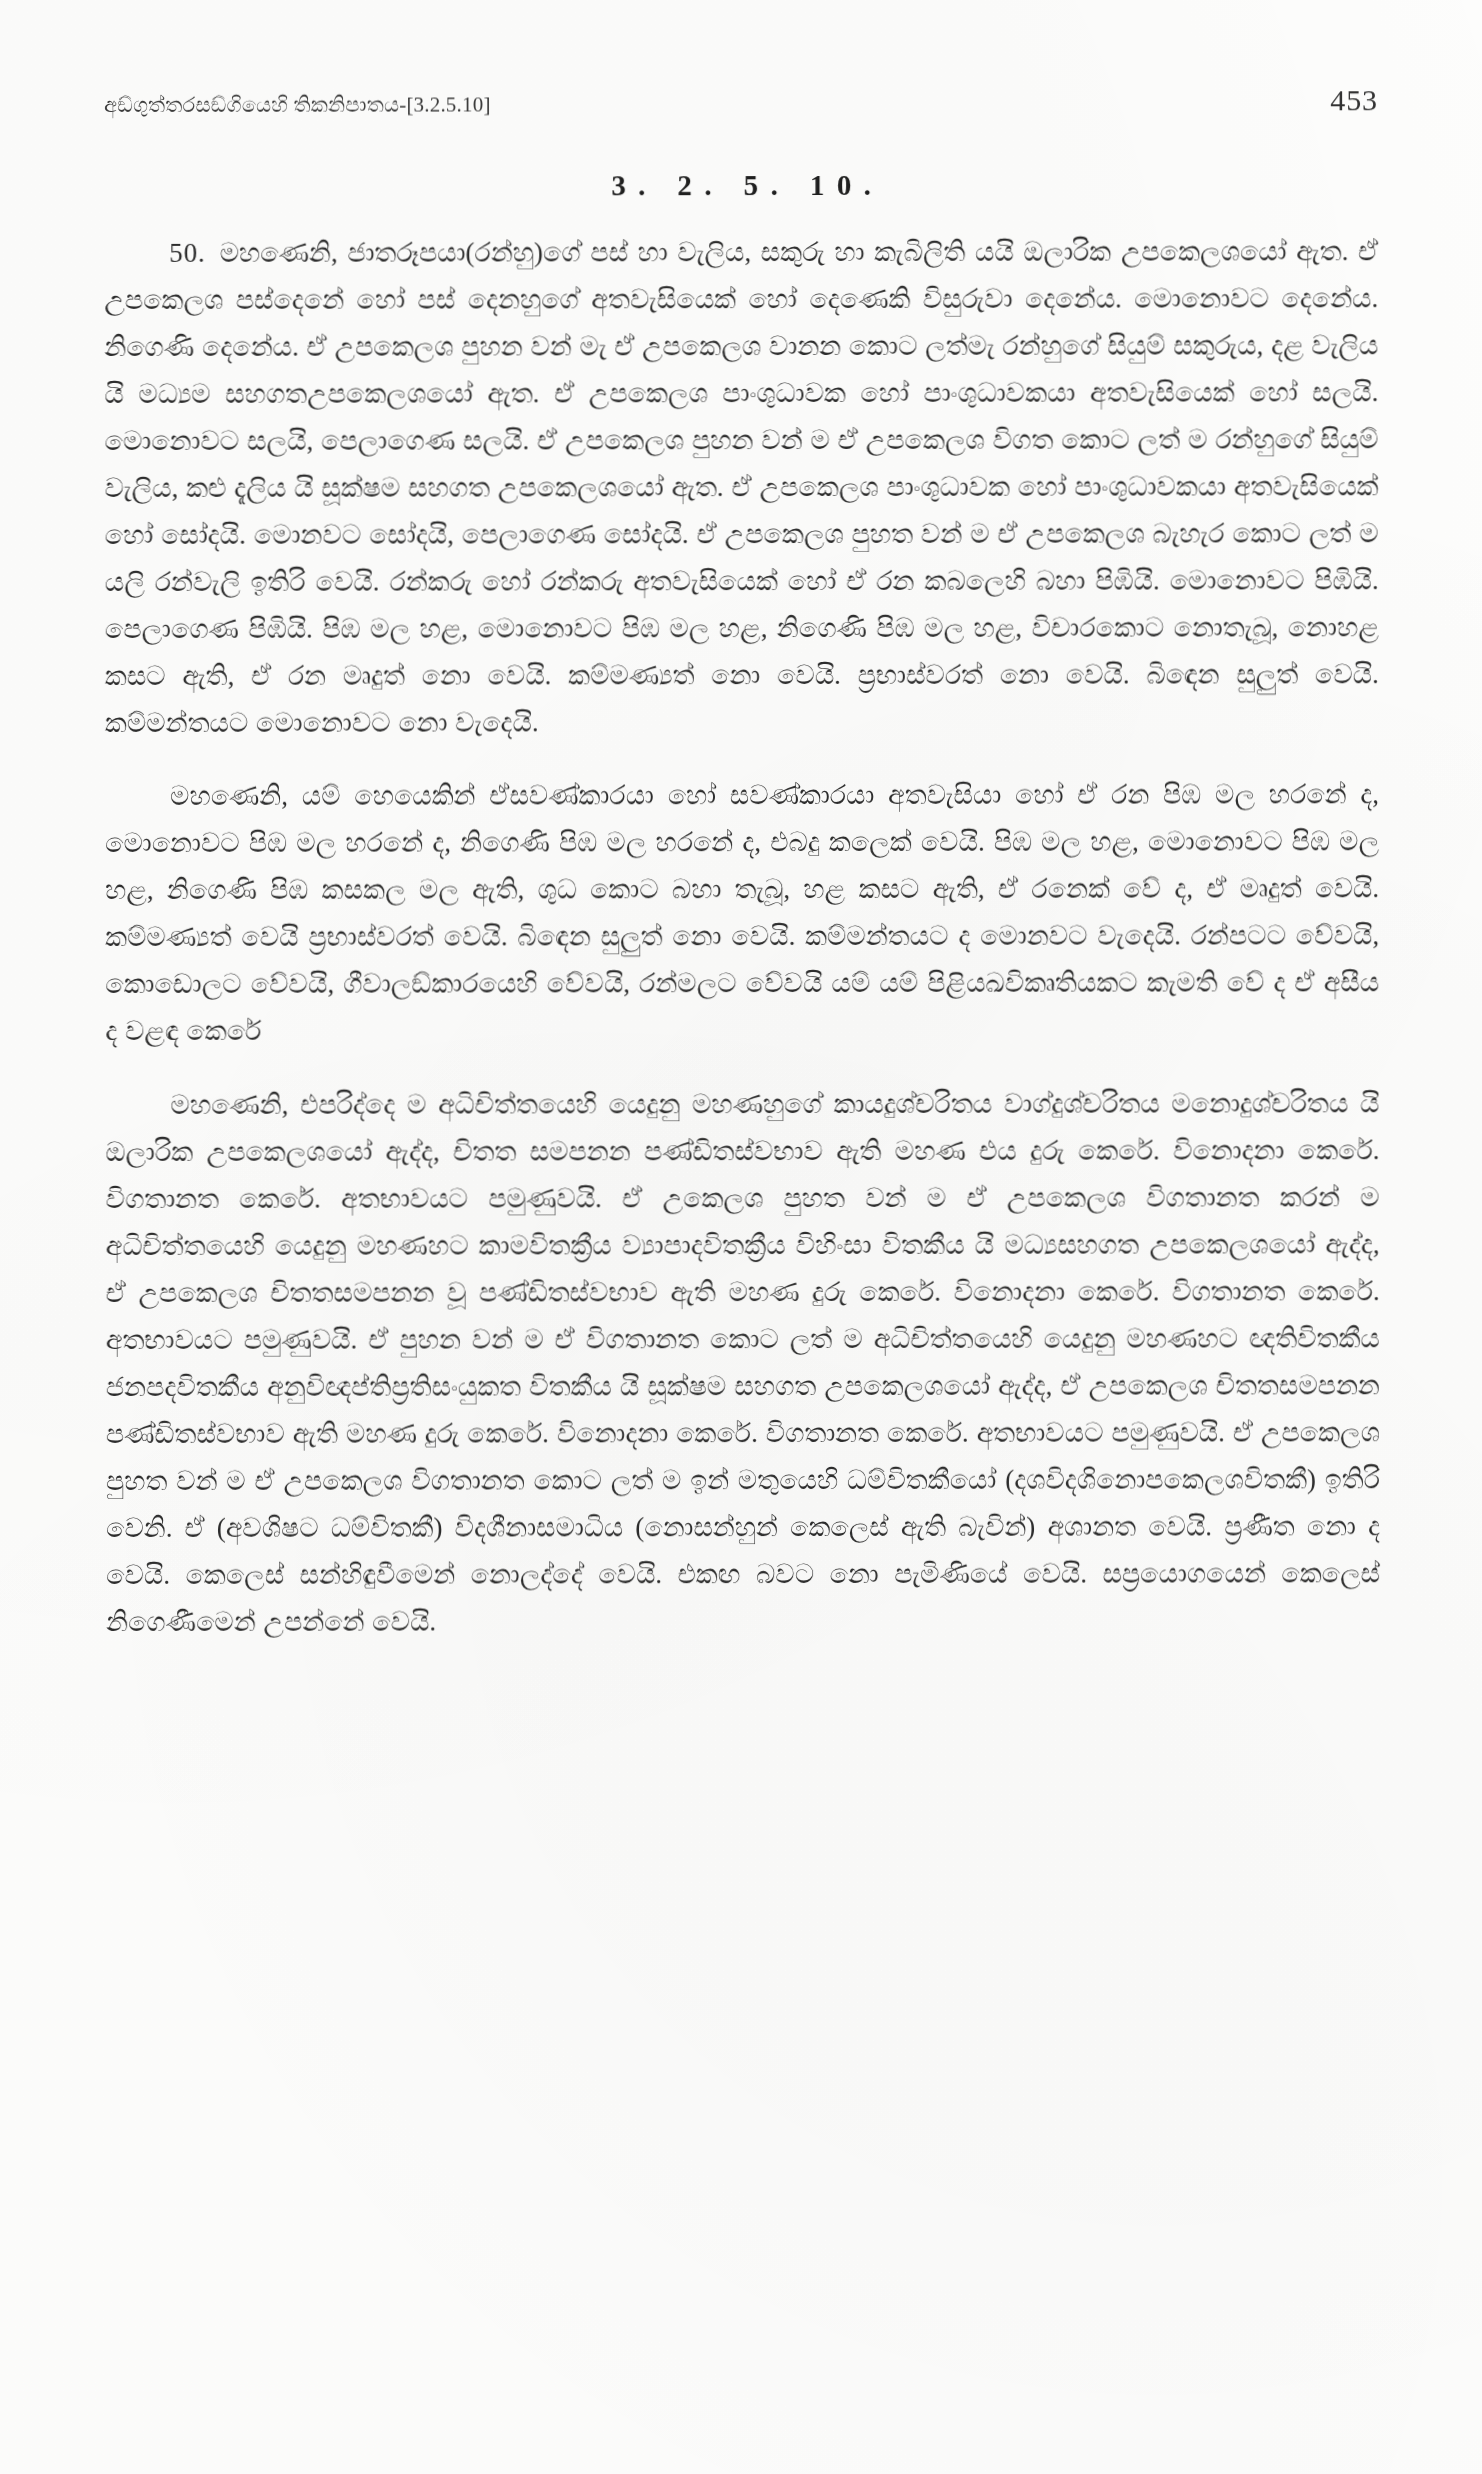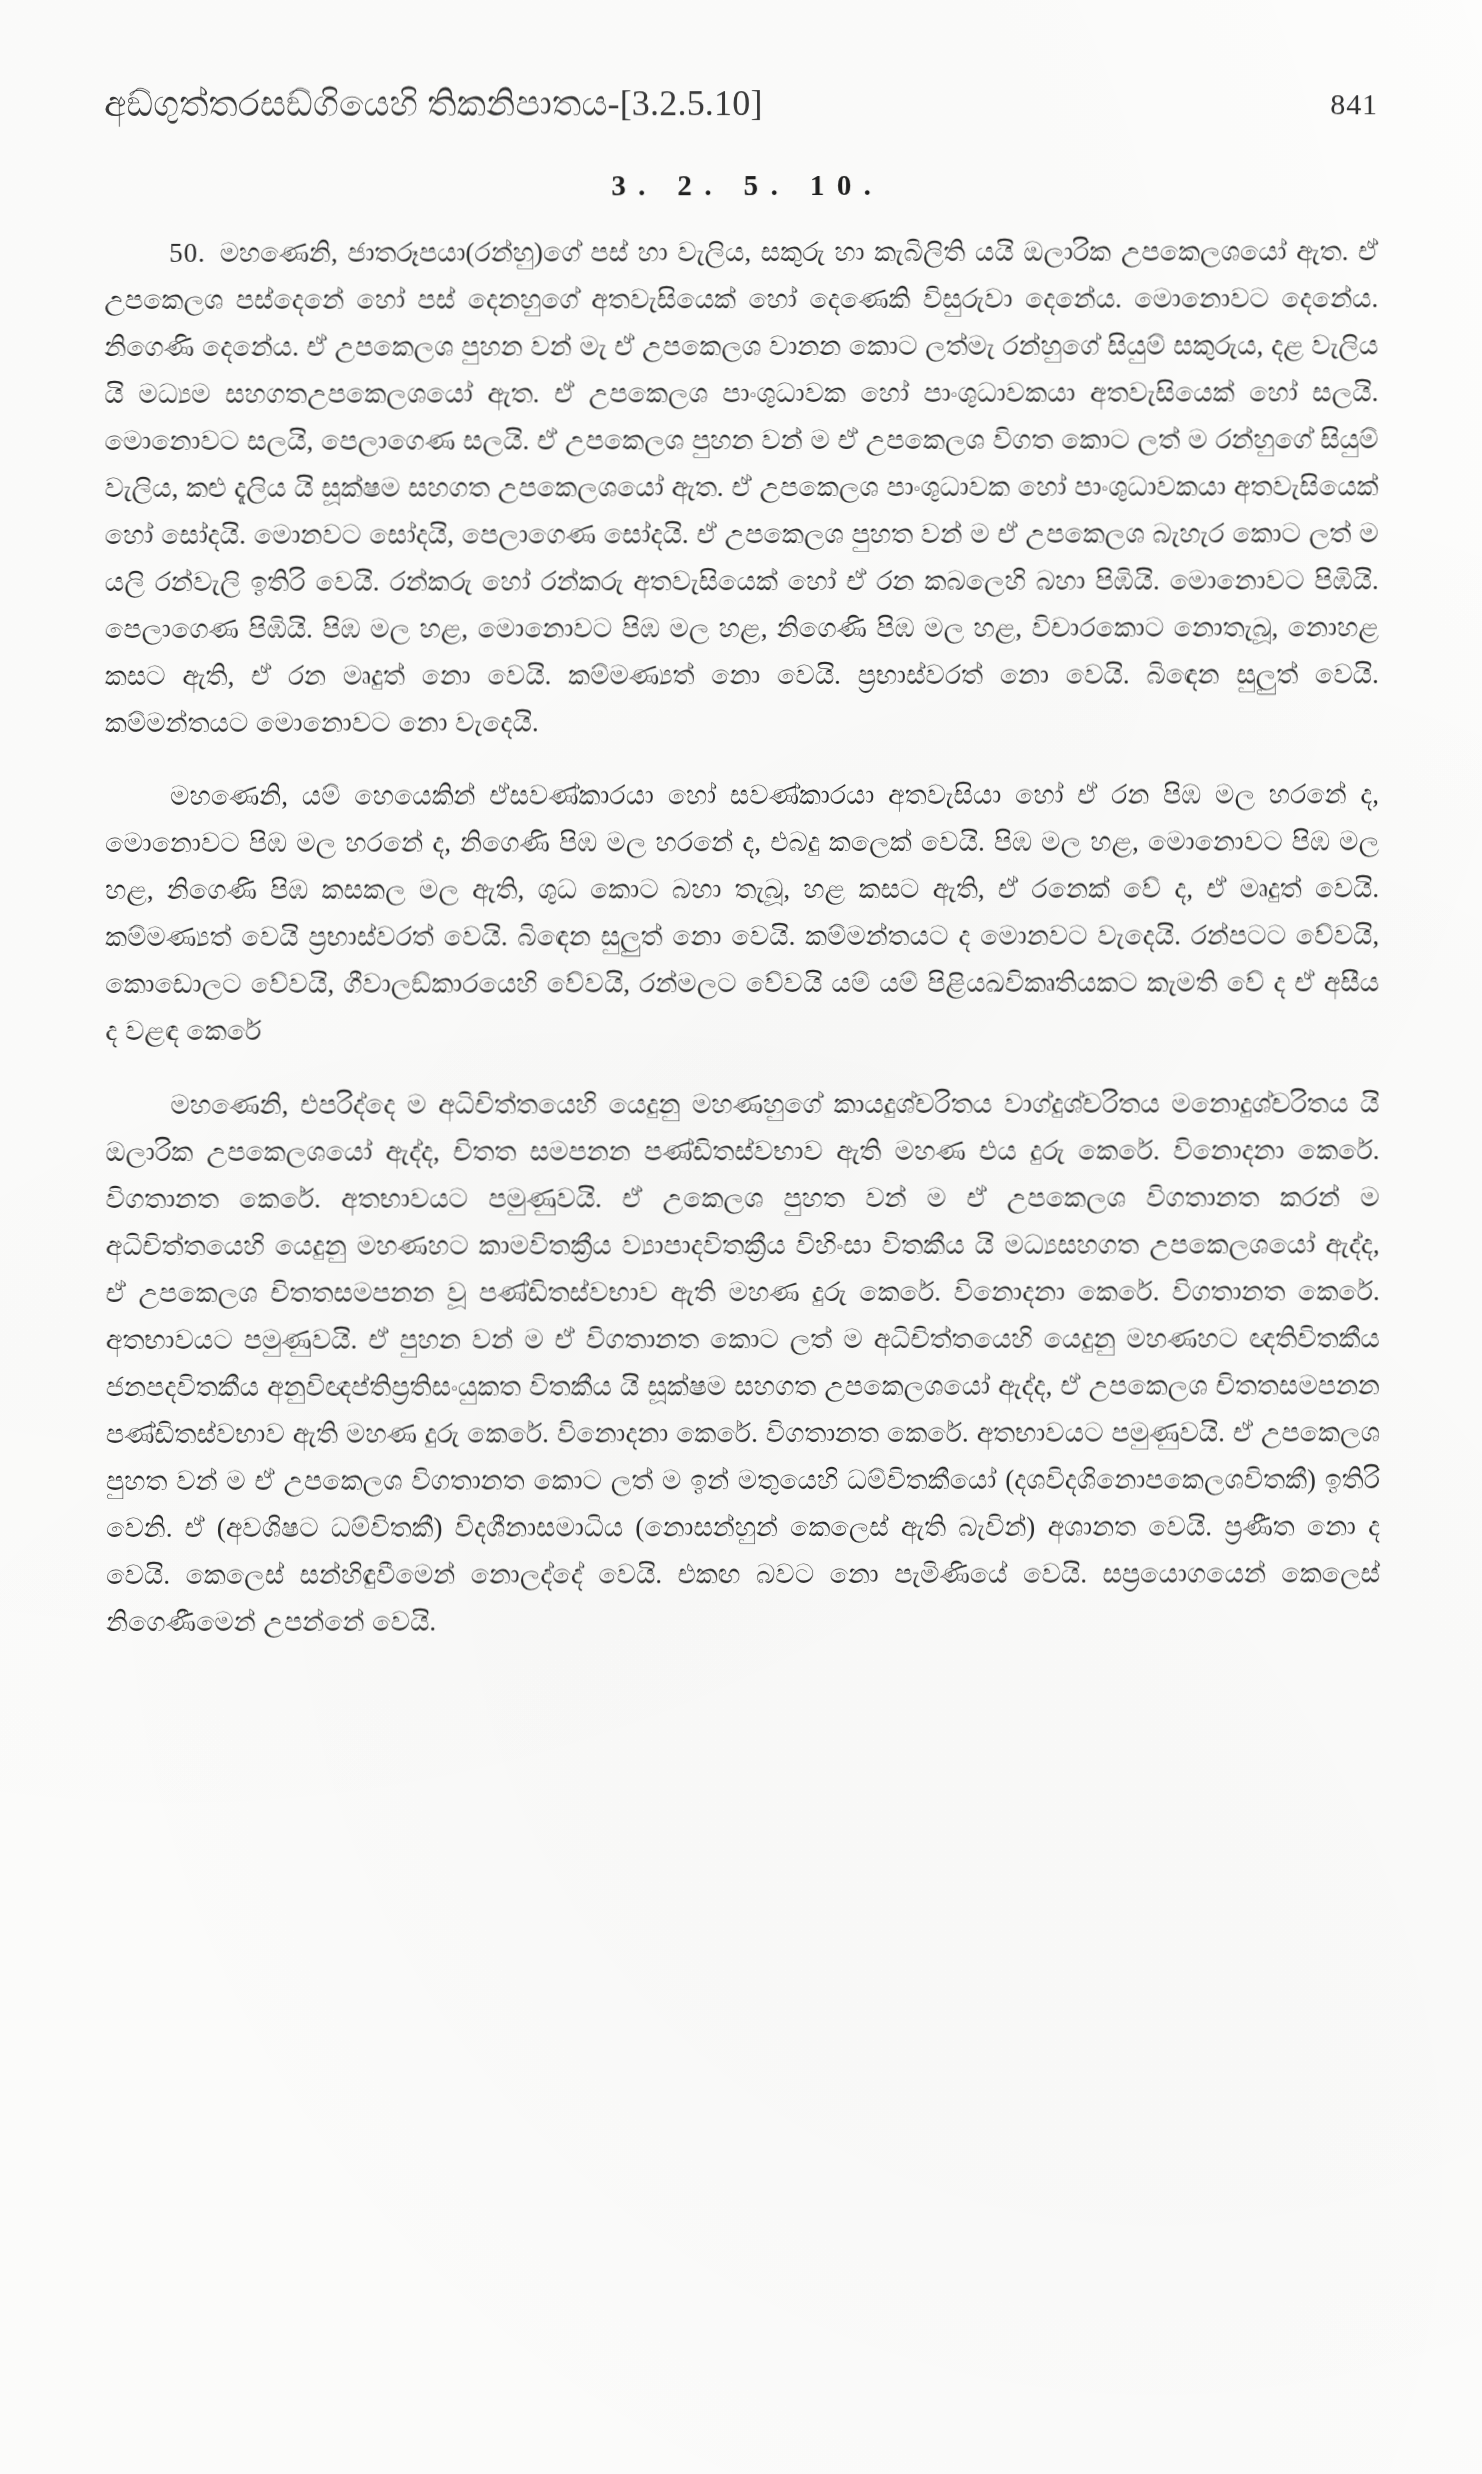--- a/index.html
+++ b/index.html
@@ -34,21 +34,21 @@
   .runhead {
     display: flex;
     align-items: baseline;
     justify-content: space-between;
     width: 100%;
     height: 51px;
   }
 
   .runhead-title {
     font-family: "Liberation Serif", "DejaVu Serif", serif;
-    font-size: 36px;
+    font-size: 21px;
     line-height: 1.1;
     color: #2a2a2a;
     letter-spacing: 0.2px;
     white-space: nowrap;
     filter: blur(0.2px);
     opacity: 0.92;
   }
 
   .runhead-folio {
     font-family: "Liberation Serif", "DejaVu Serif", serif;
@@ -106,21 +106,21 @@
   }
 </style>
 </head>
 <body>
 
 <div class="page">
   <div class="page-inner ink">
 
     <div class="runhead">
       <div class="runhead-title">අඞ්ගුත්තරසඞ්ගියෙහි තිකනිපාතය-[3.2.5.10]</div>
-      <div class="runhead-folio">841</div>
+      <div class="runhead-folio">453</div>
     </div>
 
     <div class="section-heading">3. 2. 5. 10.</div>
 
     <div>
 
       <p class="para indent">
         <span class="num">50.</span><span>මහණෙනි, ජාතරූපයා(රන්හු)ගේ පස් හා වැලිය, සකුරු හා කැබිලිති යයි ඔලාරික උපකෙලශයෝ ඇත. ඒ උපකෙලශ පස්දෙනේ හෝ පස් දෙනහුගේ අතවැසියෙක් හෝ දෙණෙකි විසුරුවා දෙනේය. මොනොවට දෙනේය. නිගෙණි දෙනේය. ඒ උපකෙලශ පුහන වන් මැ ඒ උපකෙලශ වානන කොට ලත්මැ රන්හුගේ සියුම් සකුරුය, දළ වැලිය යි මධ්‍යම සහගතඋපකෙලශයෝ ඇත. ඒ උපකෙලශ පාංශුධාවක හෝ පාංශුධාවකයා අතවැසියෙක් හෝ සලයි. මොනොවට සලයි, පෙලාගෙණ සලයි. ඒ උපකෙලශ පුහන වන් ම ඒ උපකෙලශ විගත කොට ලත් ම රන්හුගේ සියුම් වැලිය, කළු දැලිය යි සූක්ෂම සහගත උපකෙලශයෝ ඇත. ඒ උපකෙලශ පාංශුධාවක හෝ පාංශුධාවකයා අතවැසියෙක් හෝ සෝදයි. මොනවට සෝදයි, පෙලාගෙණ සෝදයි. ඒ උපකෙලශ පුහත වන් ම ඒ උපකෙලශ බැහැර කොට ලත් ම යලි රන්වැලි ඉතිරි වෙයි. රන්කරු හෝ රන්කරු අතවැසියෙක් හෝ ඒ රන කබලෙහි බහා පිඹියි. මොනොවට පිඹියි. පෙලාගෙණ පිඹියි. පිඹ මල හළ, මොනොවට පිඹ මල හළ, නිගෙණි පිඹ මල හළ, විචාරකොට නොතැබූ, නොහළ කසට ඇති, ඒ රන මෘදුත් නො වෙයි. කම්මණ්‍යත් නො වෙයි. ප්‍රභාස්වරත් නො වෙයි. බිඳෙන සුලුත් වෙයි. කම්මන්තයට මොනොවට නො වැදෙයි.</span>
       </p>
 

